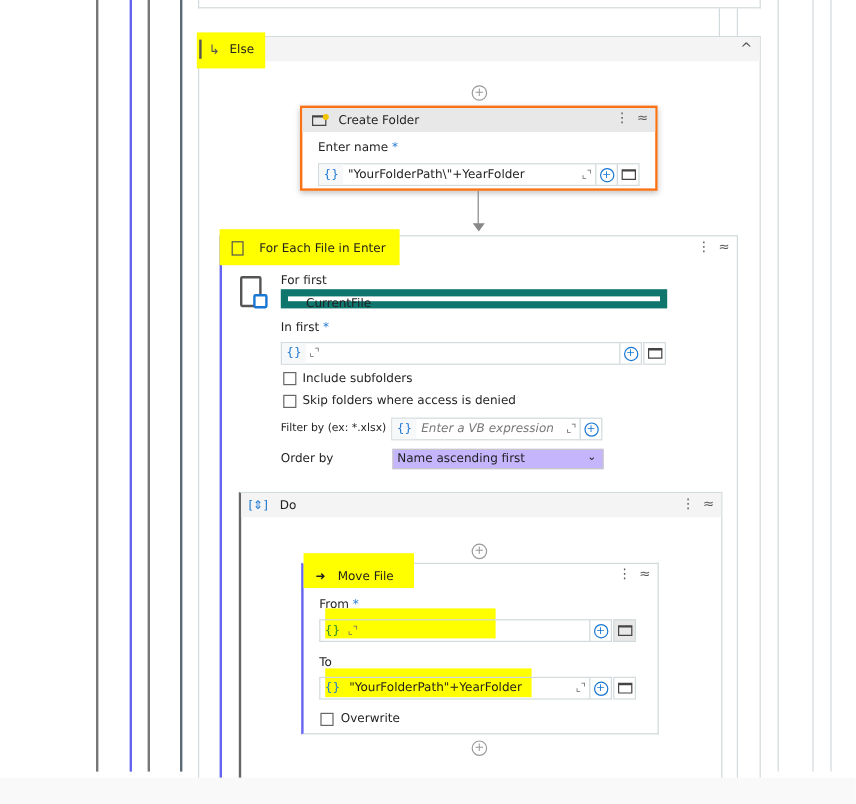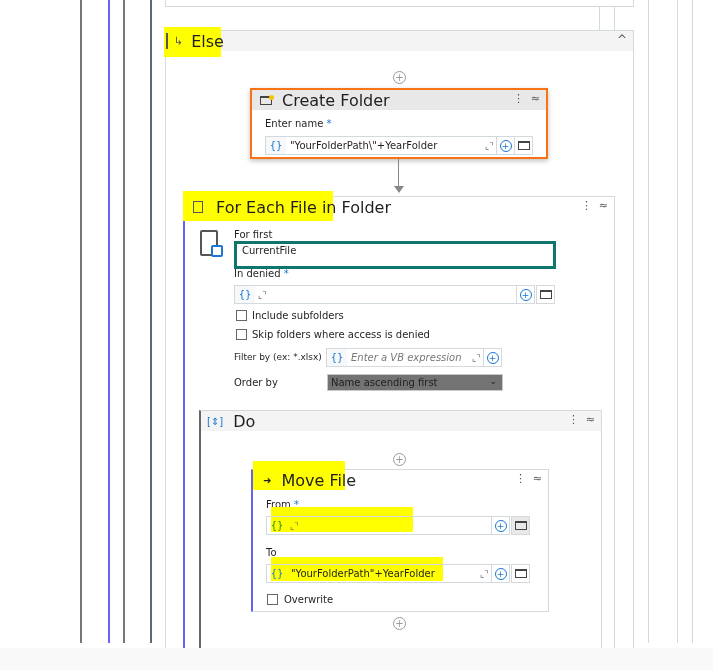--- a/index.html
+++ b/index.html
@@ -3,37 +3,37 @@
 <meta charset="utf-8">
 <style>
   html,body{margin:0;padding:0;}
   body{width:713px;height:670px;position:relative;background:#ffffff;overflow:hidden;
        font-family:"DejaVu Sans","Liberation Sans",sans-serif;font-size:10px;color:#1f1f1f;}
   .vline{position:absolute;top:0;height:643px;width:2px;}
   .bottom-bar{position:absolute;left:0;top:648px;width:713px;height:22px;background:#f9f9f9;}
   .abs{position:absolute;box-sizing:border-box;}
   .panel{border:1px solid #d3dadd;background:#fff;}
   .hdr{position:absolute;left:0;right:0;top:0;height:20px;background:#f4f4f4;display:flex;align-items:center;}
-  .hdr-title{font-size:16px;color:#1f1f1f;}
+  .hdr-title{font-size:10px;color:#1f1f1f;}
   .hl{background:#ffff00;}
   .sel{border:2px solid #f97316;box-shadow:0 2px 5px rgba(0,0,0,.25);}
   .accent-left{border-left:2px solid #6464f0;}
   .dots,.chev{position:absolute;top:2px;font-size:11px;color:#555;cursor:pointer;}
   .field{position:absolute;height:19px;border:1px solid #d3dadd;background:#fff;display:flex;align-items:center;box-sizing:border-box;}
   .field .brace{width:20px;text-align:center;color:#1976d2;font-size:10px;background:#f6f8fa;height:100%;line-height:17px;}
   .field .val{flex:1;padding-left:4px;font-size:10px;white-space:nowrap;overflow:hidden;}
   .field .exp{width:14px;color:#666;font-size:9px;text-align:center;}
   .btn-sq{position:absolute;width:19px;height:19px;border:1px solid #d3dadd;box-sizing:border-box;background:#fff;display:flex;align-items:center;justify-content:center;}
   .plus-circ{width:10px;height:10px;border:1px solid #1976d2;border-radius:50%;color:#1976d2;font-size:9px;line-height:10px;text-align:center;}
   .plus-gray{position:absolute;width:11px;height:11px;border:1px solid #9a9a9a;border-radius:50%;color:#9a9a9a;font-size:10px;line-height:11px;text-align:center;}
   .folder-ic{width:12px;height:9px;border:1px solid #444;border-top-width:2px;box-sizing:border-box;}
   .lbl{position:absolute;font-size:10px;color:#1f1f1f;white-space:nowrap;}
   .req{color:#1976d2;}
   .cb{position:absolute;width:11px;height:11px;border:1px solid #666;background:#fff;box-sizing:border-box;}
-  .select{position:absolute;height:17px;border:1px solid #c8c8c8;background:#737373;box-sizing:border-box;font-size:10px;display:flex;align-items:center;padding-left:3px;}
+  .select{position:absolute;height:17px;border:1px solid #c8c8c8;background:#c4b5fd;box-sizing:border-box;font-size:10px;display:flex;align-items:center;padding-left:3px;}
 </style>
 </head>
 <body>
 
 <div class="vline" style="left:80px;background:#777;"></div>
 <div class="vline" style="left:108px;background:#6464f0;"></div>
 <div class="vline" style="left:123px;background:#777;"></div>
 <div class="vline" style="left:150px;background:#5c6b75;"></div>
 <div class="vline" style="left:599px;background:#d3dadd;width:1px;"></div>
 <div class="vline" style="left:614px;background:#d3dadd;width:1px;"></div>
@@ -77,29 +77,29 @@
     </div>
 </div>
 
 <div class="abs" style="left:398px;top:159px;width:1px;height:28px;background:#888;"></div>
 <div class="abs" style="left:394px;top:186px;width:0;height:0;border-left:5px solid transparent;border-right:5px solid transparent;border-top:7px solid #888;"></div>
 
 <div class="abs panel accent-left" style="left:183px;top:196px;width:432px;height:460px;">
   <div class="hl" style="position:absolute;left:-2px;top:-6px;width:150px;height:30px;"></div>
   <div class="hdr" style="background:transparent;">
     <span style="position:relative;left:8px;width:10px;height:12px;border:1.5px solid #555;box-sizing:border-box;display:inline-block;"></span>
-    <span class="hdr-title" style="position:relative;left:21px;">For Each File in Folder</span>
+    <span class="hdr-title" style="position:relative;left:21px;">For Each File in Enter</span>
     <span class="dots" style="right:22px;">⋮</span>
     <span class="chev" style="right:6px;">≈</span>
   </div>
   <div style="position:absolute;left:15px;top:33px;width:18px;height:26px;border:2.5px solid #555;border-radius:2px;box-sizing:border-box;"></div>
   <div style="position:absolute;left:26px;top:48px;width:12px;height:12px;border:2px solid #1976d2;border-radius:2px;box-sizing:border-box;background:#fff;"></div>
   <div class="lbl" style="left:49px;top:32px;">For first</div>
-  <div class="abs" style="left:49px;top:44px;width:322px;height:28px;border:3px solid #0f766e;background:#fff;font-size:10px;padding-left:5px;line-height:14px;">CurrentFile</div>
-  <div class="lbl" style="left:49px;top:71px;"><span>In denied</span> <span class="req">*</span></div>
+  <div class="abs" style="left:49px;top:44px;width:322px;height:16px;border:6px solid #0f766e;background:#fff;font-size:10px;padding-left:15px;line-height:14px;">CurrentFile</div>
+  <div class="lbl" style="left:49px;top:71px;"><span>In first</span> <span class="req">*</span></div>
   <div class="field" style="left:49px;top:88px;width:283px;">
     <span class="brace">{}</span>
     <span class="exp">⌞⌝</span>
   </div>
   <div class="btn-sq" style="left:331px;top:88px;">
       <div class="plus-circ">+</div>
     </div>
   <div class="btn-sq" style="left:351px;top:88px;">
       <div class="folder-ic"></div>
     </div>

